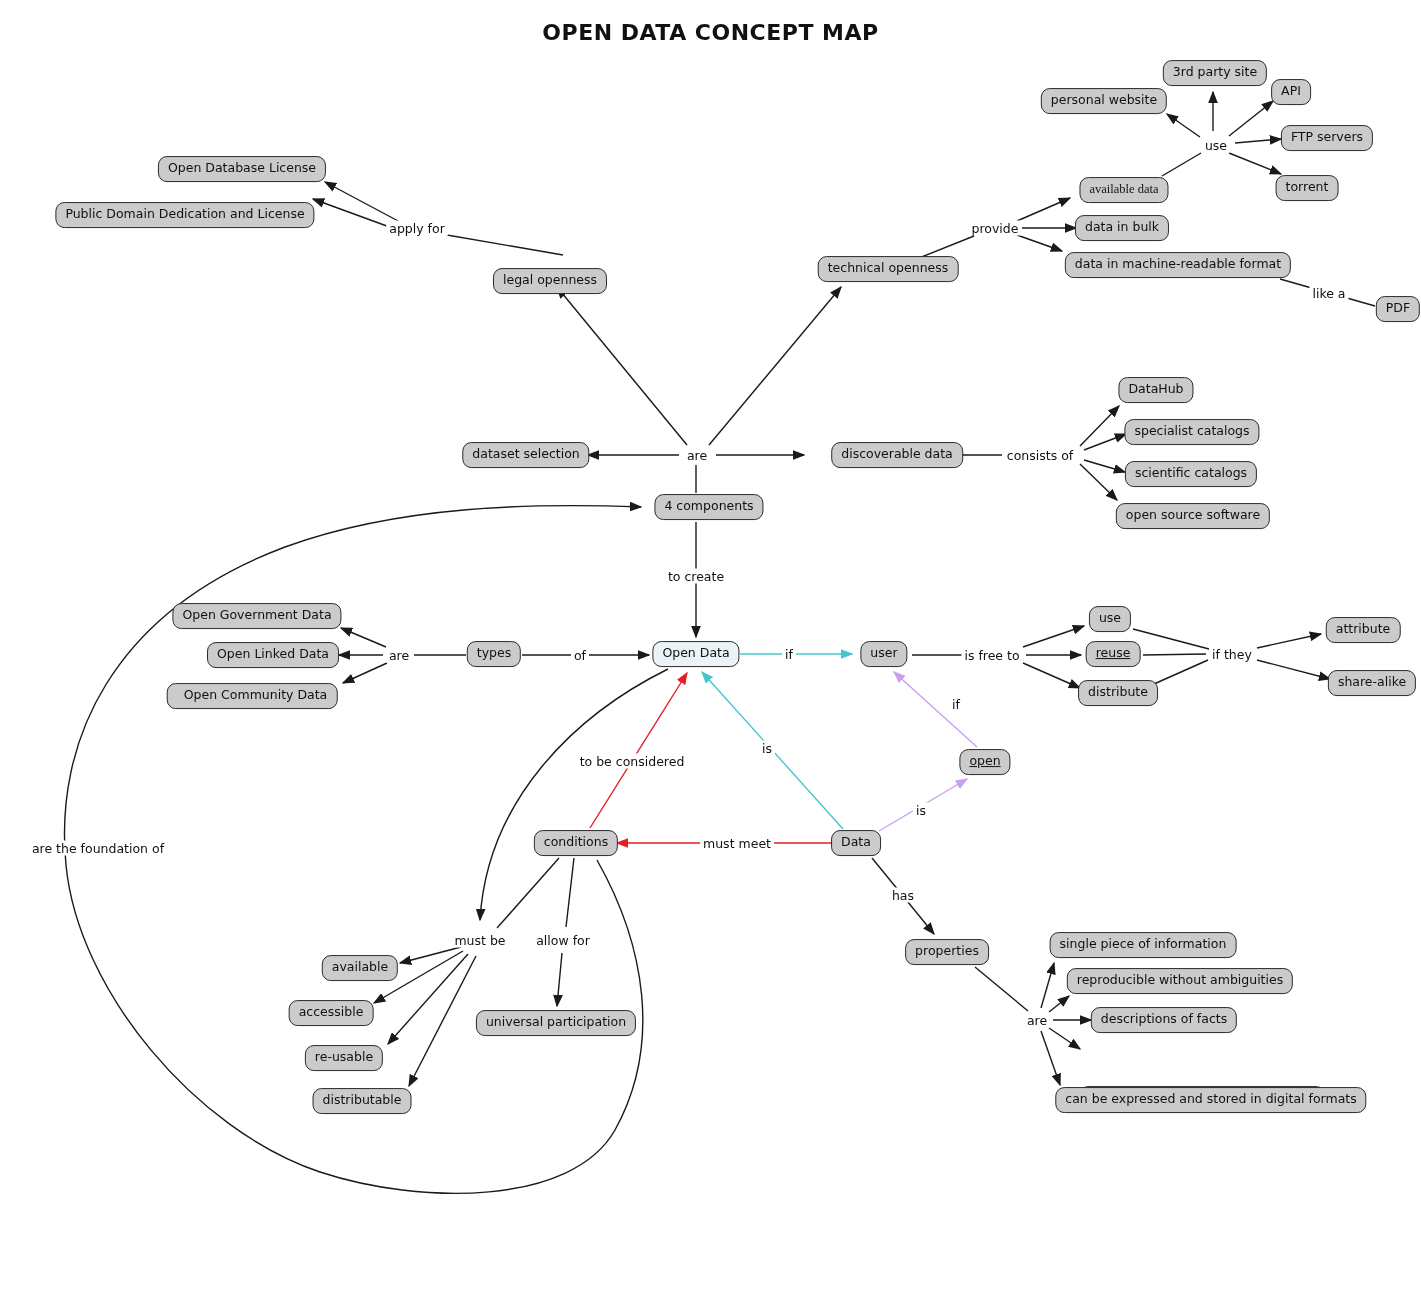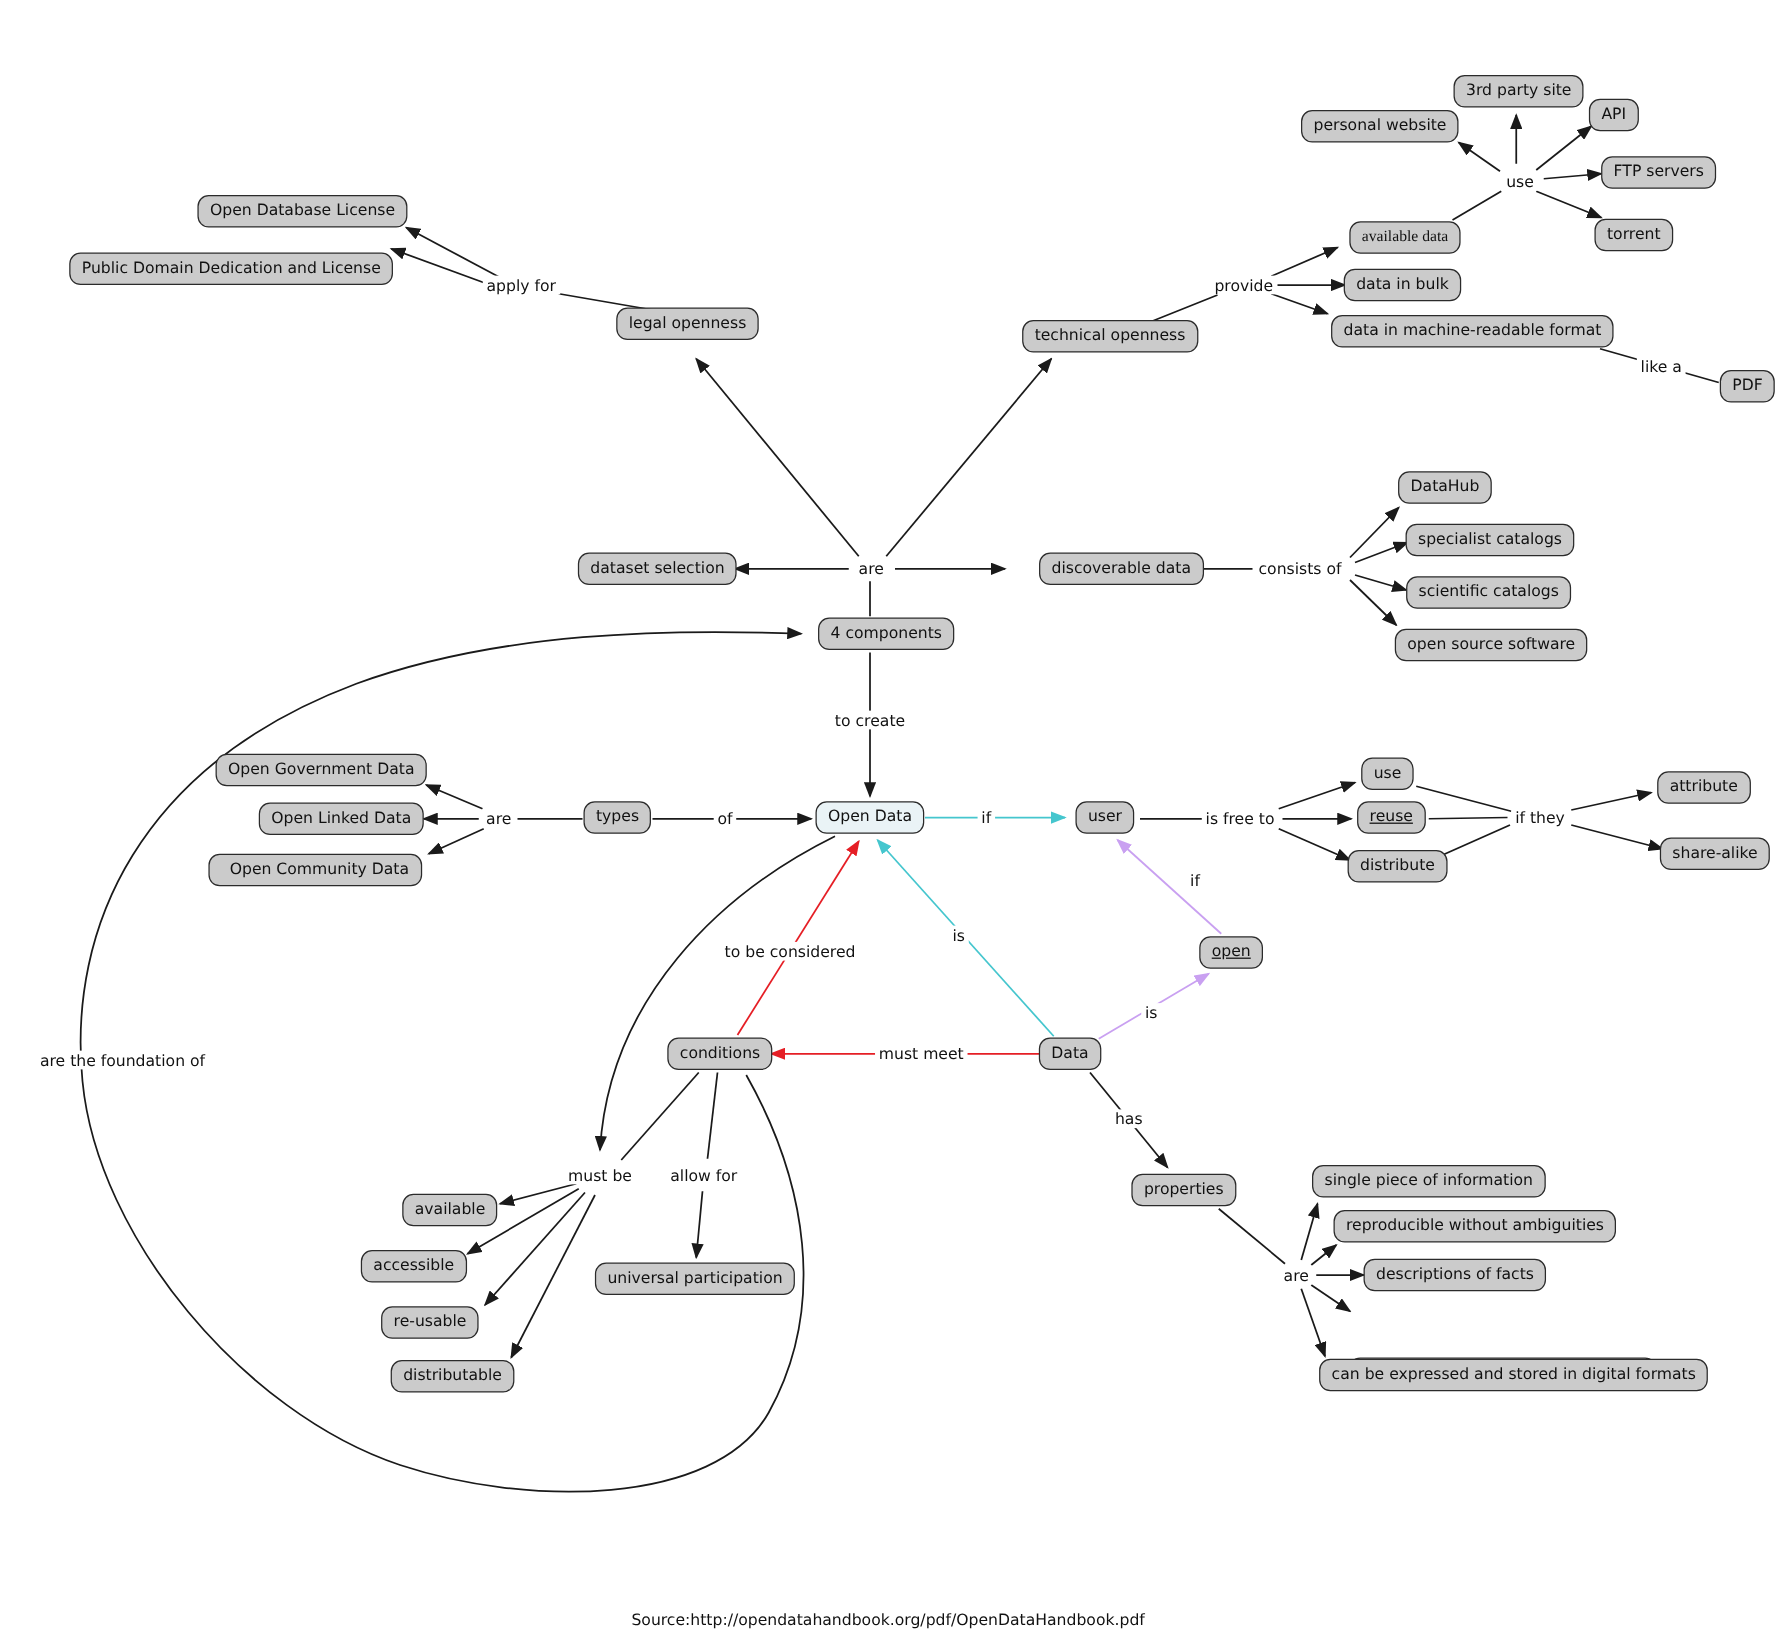--- a/index.html
+++ b/index.html
@@ -110,20 +110,21 @@
     <path class="edge" d="M668,669 C575,715 487,800 480,920" marker-end="url(#ah-black)"></path>
     <path class="edge" d="M461,947 L400,963" marker-end="url(#ah-black)"></path>
     <path class="edge" d="M463,951 L374,1003" marker-end="url(#ah-black)"></path>
     <path class="edge" d="M468,954 L388,1044" marker-end="url(#ah-black)"></path>
     <path class="edge" d="M476,956 L409,1086" marker-end="url(#ah-black)"></path>
     <path class="edge" d="M562,953 L557,1006" marker-end="url(#ah-black)"></path>
 
     <path class="edge" d="M597,860 C645,945 662,1045 615,1130 C572,1206 420,1205 320,1172 C195,1130 78,990 66,865 C54,742 112,612 285,547 C400,505 535,503 641,507" marker-end="url(#ah-black)"></path>
   </svg>
 
+  <h1 class="title">OPEN DATA CONCEPT MAP</h1>
 
   <div id="labels-layer">
       <div class="edge-label" style="left: 1216px; top: 145px;">use</div>
       <div class="edge-label" style="left: 995px; top: 228px;">provide</div>
       <div class="edge-label" style="left: 1329px; top: 293px;">like a</div>
       <div class="edge-label" style="left: 417px; top: 228px;">apply for</div>
       <div class="edge-label" style="left: 697px; top: 455px;">are</div>
       <div class="edge-label" style="left: 1040px; top: 455px;">consists of</div>
       <div class="edge-label" style="left: 696px; top: 576px;">to create</div>
       <div class="edge-label" style="left: 399px; top: 655px;">are</div>
@@ -147,21 +148,21 @@
       <div class="node" style="left: 1291px; top: 92px;">API</div>
       <div class="node" style="left: 1104px; top: 101px;">personal website</div>
       <div class="node" style="left: 1327px; top: 138px;">FTP servers</div>
       <div class="node" style="left: 1307px; top: 188px;">torrent</div>
       <div class="node" style="left: 1124px; top: 190px; font-family: Liberation Serif, serif;">available data</div>
       <div class="node" style="left: 1122px; top: 228px;">data in bulk</div>
       <div class="node" style="left: 1178px; top: 265px;">data in machine-readable format</div>
       <div class="node" style="left: 1398px; top: 309px;">PDF</div>
       <div class="node" style="left: 242px; top: 169px;">Open Database License</div>
       <div class="node" style="left: 185px; top: 215px;">Public Domain Dedication and License</div>
-      <div class="node" style="left: 550px; top: 259px;">legal openness</div>
+      <div class="node" style="left: 550px; top: 281px;">legal openness</div>
       <div class="node" style="left: 888px; top: 269px;">technical openness</div>
       <div class="node" style="left: 526px; top: 455px;">dataset selection</div>
       <div class="node" style="left: 870px; top: 455px; margin-left: 27px;">discoverable data</div>
       <div class="node" style="left: 1156px; top: 390px;">DataHub</div>
       <div class="node" style="left: 1192px; top: 432px;">specialist catalogs</div>
       <div class="node" style="left: 1191px; top: 474px;">scientific catalogs</div>
       <div class="node" style="left: 1193px; top: 516px;">open source software</div>
       <div class="node" style="left: 696px; top: 507px; margin-left: 13px;">4 components</div>
       <div class="node" style="left: 257px; top: 616px;">Open Government Data</div>
       <div class="node" style="left: 273px; top: 655px;">Open Linked Data</div>
@@ -183,14 +184,13 @@
       <div class="node" style="left: 362px; top: 1101px;">distributable</div>
       <div class="node" style="left: 556px; top: 1023px;">universal participation</div>
       <div class="node" style="left: 947px; top: 952px;">properties</div>
       <div class="node" style="left: 1143px; top: 945px;">single piece of information</div>
       <div class="node" style="left: 1180px; top: 981px;">reproducible without ambiguities</div>
       <div class="node" style="left: 1164px; top: 1020px;">descriptions of facts</div>
       <div class="node" style="left: 1202px; top: 1059px; margin-top: 40px;">parts of larger information structure</div>
       <div class="node" style="left: 1211px; top: 1100px;">can be expressed and stored in digital formats</div>
     </div>
 
-  <div class="source">Source:http://opendatahandbook.org/pdf/OpenDataHandbook.pdf</div>
 </div>
 
 </body></html>

